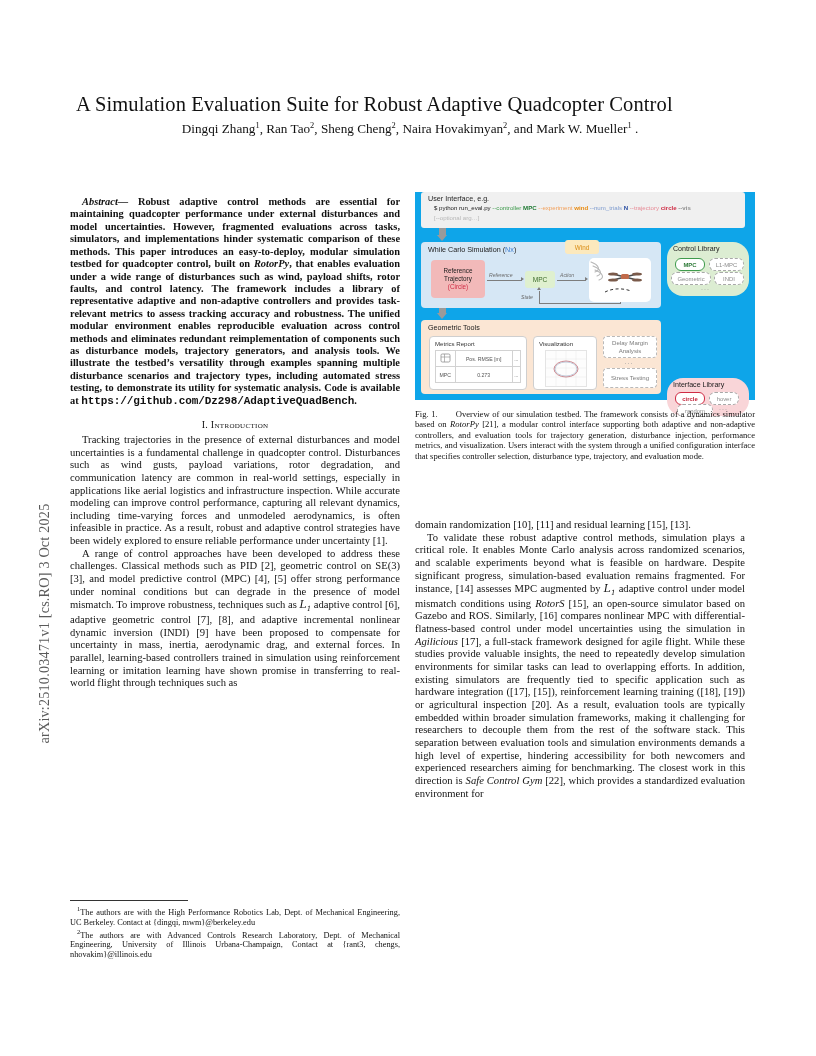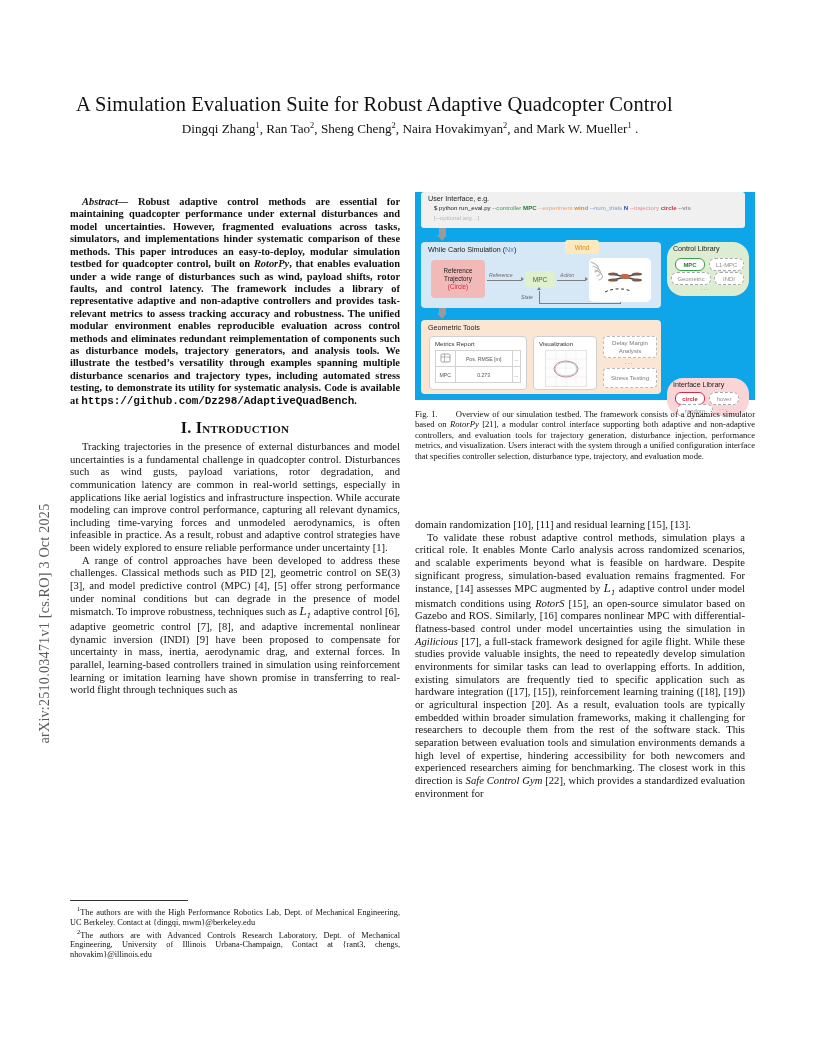--- a/index.html
+++ b/index.html
@@ -40,22 +40,22 @@
   p.par.noind{text-indent:0;}
   .abstract{
     font-weight:bold;font-size:10.4px;line-height:1.195;
     text-align:justify;margin:0;text-indent:12px;
   }
   .abstract .lead{font-weight:bold;font-style:italic;}
   .abstract .rp{font-style:italic;font-weight:bold;}
   .mono{font-family:"Liberation Mono", monospace;font-size:11px;letter-spacing:-.1px;}
 
   .sec-head{
-    text-align:center;font-size:16px;margin:11px 0 4px 0;
-    font-variant:small-caps;letter-spacing:.3px;font-weight:bold;
+    text-align:center;font-size:10px;margin:11px 0 4px 0;
+    font-variant:small-caps;letter-spacing:.3px;
   }
   .it{font-style:italic;}
   .cal{font-family:"DejaVu Serif", serif;font-style:italic;}
   .cal sub{font-size:7px;}
 
   
   .footnote{
     position:absolute;left:70px;top:900px;width:330px;
     font-size:8.3px;line-height:1.2;text-align:justify;
   }

